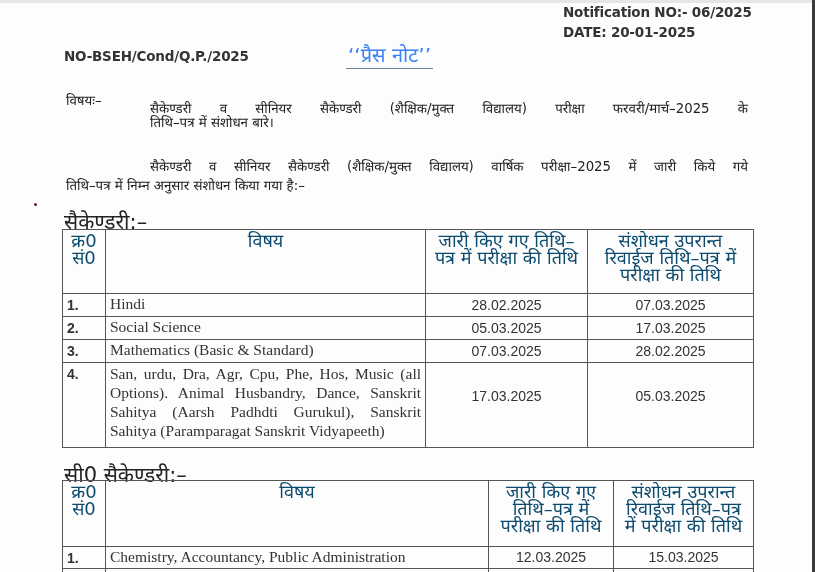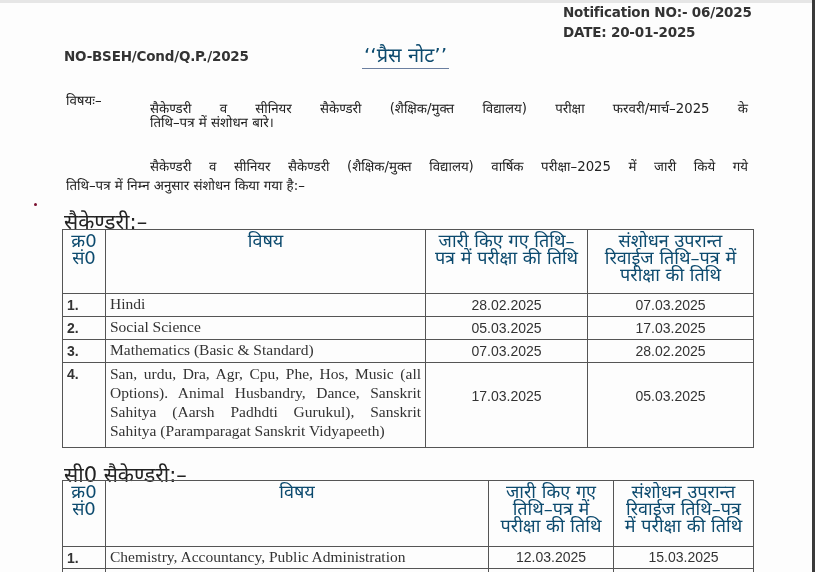--- a/index.html
+++ b/index.html
@@ -7,22 +7,22 @@
     width:815px; height:572px; overflow:hidden; position:relative;
     background:#fdfdfd;
     font-family:"Liberation Serif", serif;
     color:#222;
   }
   .topshade { position:absolute; left:0; top:0; width:815px; height:3px; background:#e6e6e6; }
   .rightstrip { position:absolute; right:0; top:0; width:3px; height:572px; background:#3a3a3a; }
   .abs { position:absolute; white-space:nowrap; }
   .hdr { font-family:"DejaVu Sans", sans-serif; font-weight:bold; font-size:13.5px; color:#333; letter-spacing:-0.2px; }
   .title {
-    font-family:"DejaVu Sans", sans-serif; font-size:20px; color:#0c4a6e;
-    border-bottom:1.5px solid #6b7fa0; padding:0 2px 1px 2px; line-height:24px;margin-left:16px;
+    font-family:"DejaVu Sans", sans-serif; font-size:20px; color:#3b82f6;
+    border-bottom:1.5px solid #6b7fa0; padding:0 2px 1px 2px; line-height:24px;
   }
   .hi { font-family:"DejaVu Sans", sans-serif; font-size:13.3px; color:#222; }
   .justify { text-align:justify; text-align-last:justify;margin-top:8px; }
   .sect { font-family:"DejaVu Sans", sans-serif; font-size:21px; color:#222; }
   table { position:absolute; border-collapse:collapse; table-layout:fixed; }
   td {
     border:1px solid #555; padding:0 4px; vertical-align:top;
     font-size:15px; line-height:19px; color:#333;
   }
   td.th { font-family:"DejaVu Sans", sans-serif; font-size:18px; line-height:17px; text-align:center; padding-top:2px; color:#0c4a6e; }

